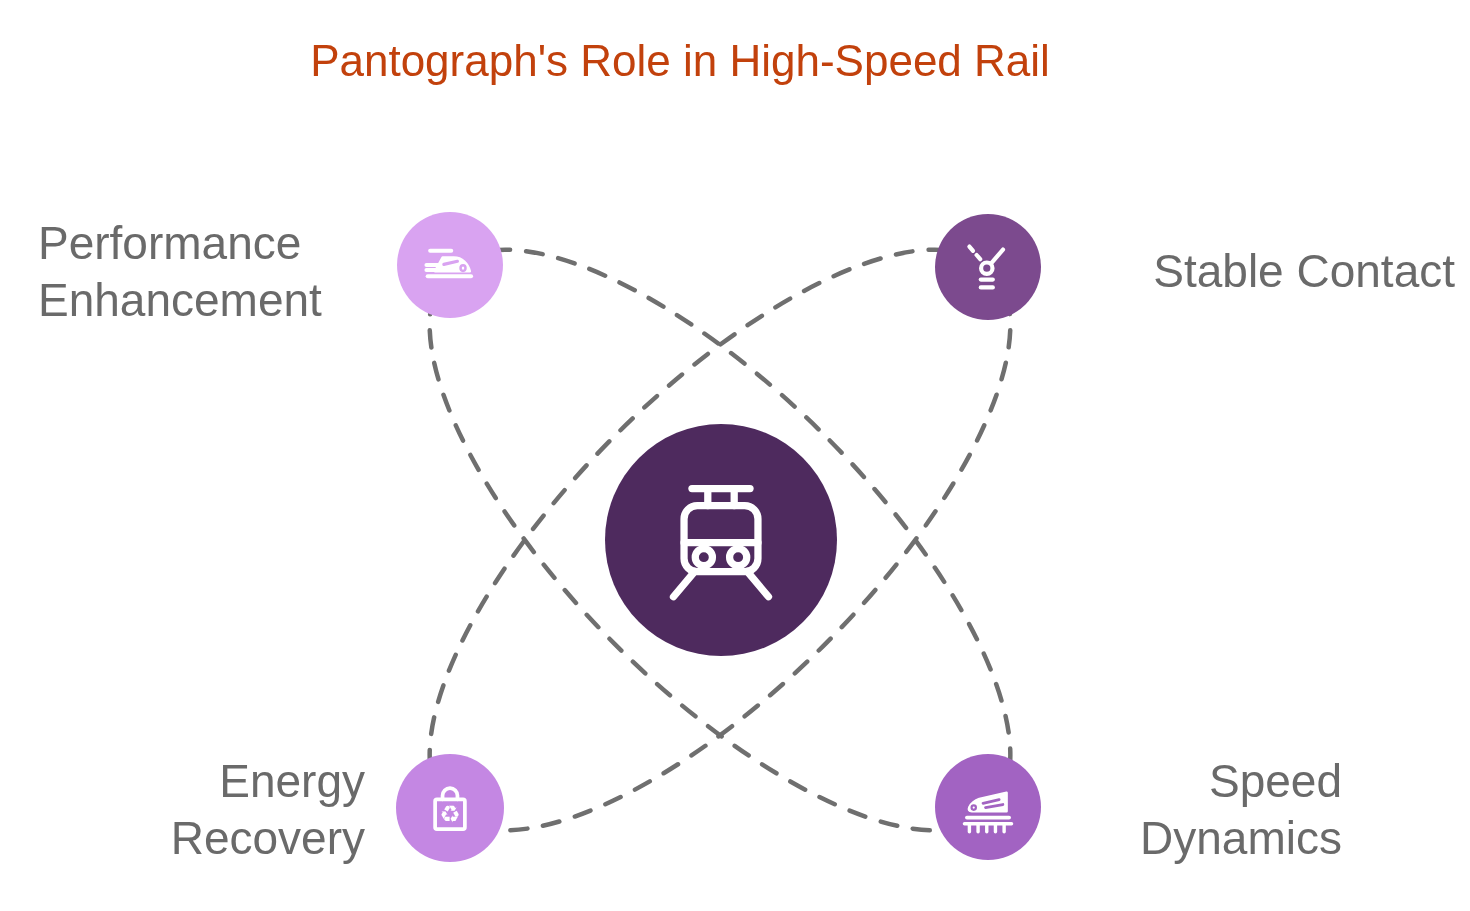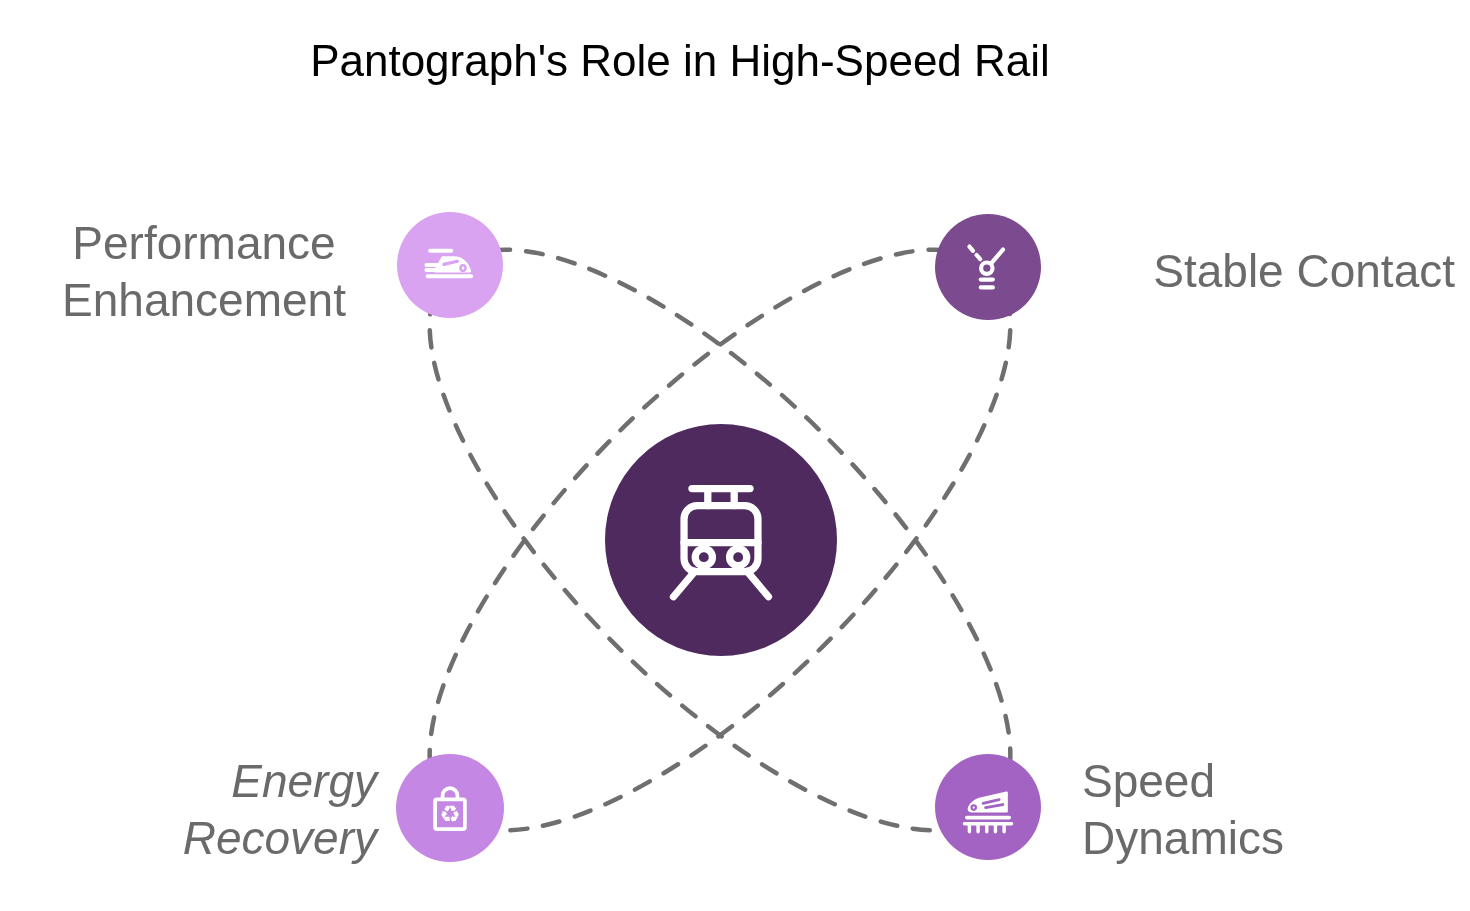--- a/index.html
+++ b/index.html
@@ -2,39 +2,39 @@
 <html><head>
 <meta charset="utf-8">
 <style>
   html,body{margin:0;padding:0;}
   body{
     width:1470px;height:911px;position:relative;background:#ffffff;
     font-family:"Liberation Sans","DejaVu Sans",sans-serif;overflow:hidden;
   }
   .title{
     position:absolute;top:36px;left:0;width:1360px;text-align:center;
-    font-size:44px;font-weight:400;color:#000000;letter-spacing:0px;
+    font-size:44px;font-weight:400;color:#c2410c;letter-spacing:0px;
   }
   .orbits{position:absolute;left:0;top:0;}
   .node-circle{
     position:absolute;border-radius:50%;
     display:flex;align-items:center;justify-content:center;
   }
   .circle-tl{left:397px;top:212px;width:106px;height:106px;background:#d9a3f1;}
   .circle-tr{left:935px;top:214px;width:106px;height:106px;background:#7c4a8e;}
   .circle-bl{left:396px;top:754px;width:108px;height:108px;background:#c487e3;}
   .circle-br{left:935px;top:754px;width:106px;height:106px;background:#a263c2;}
   .circle-center{left:605px;top:424px;width:232px;height:232px;background:#4e2a5e;}
   .node-label{
     position:absolute;font-size:46px;line-height:57px;color:#6a6a6a;font-weight:400;
   }
-  .label-tl{left:38px;top:215px;width:332px;text-align:center;}
+  .label-tl{left:38px;top:215px;width:332px;}
   .label-tr{left:1085px;top:243px;width:370px;text-align:right;white-space:nowrap;}
-  .label-bl{left:152px;top:753px;width:225px;text-align:right;font-style:italic;}
-  .label-br{left:1082px;top:753px;width:260px;text-align:left;}
+  .label-bl{left:140px;top:753px;width:225px;text-align:right;}
+  .label-br{left:1082px;top:753px;width:260px;text-align:right;}
   svg.icon{display:block;}
 </style>
 </head>
 <body>
 
 <div class="title">Pantograph's Role in High-Speed Rail</div>
 
 <svg class="orbits" width="1470" height="911" viewBox="0 0 1470 911" aria-hidden="true">
   <ellipse cx="720" cy="540" rx="383" ry="148" fill="none" stroke="#6f6f6f" stroke-width="4.5" stroke-dasharray="17 16" stroke-linecap="round" transform="rotate(45 720 540)"></ellipse>
   <ellipse cx="720" cy="540" rx="383" ry="148" fill="none" stroke="#6f6f6f" stroke-width="4.5" stroke-dasharray="17 16" stroke-linecap="round" transform="rotate(-45 720 540)"></ellipse>

